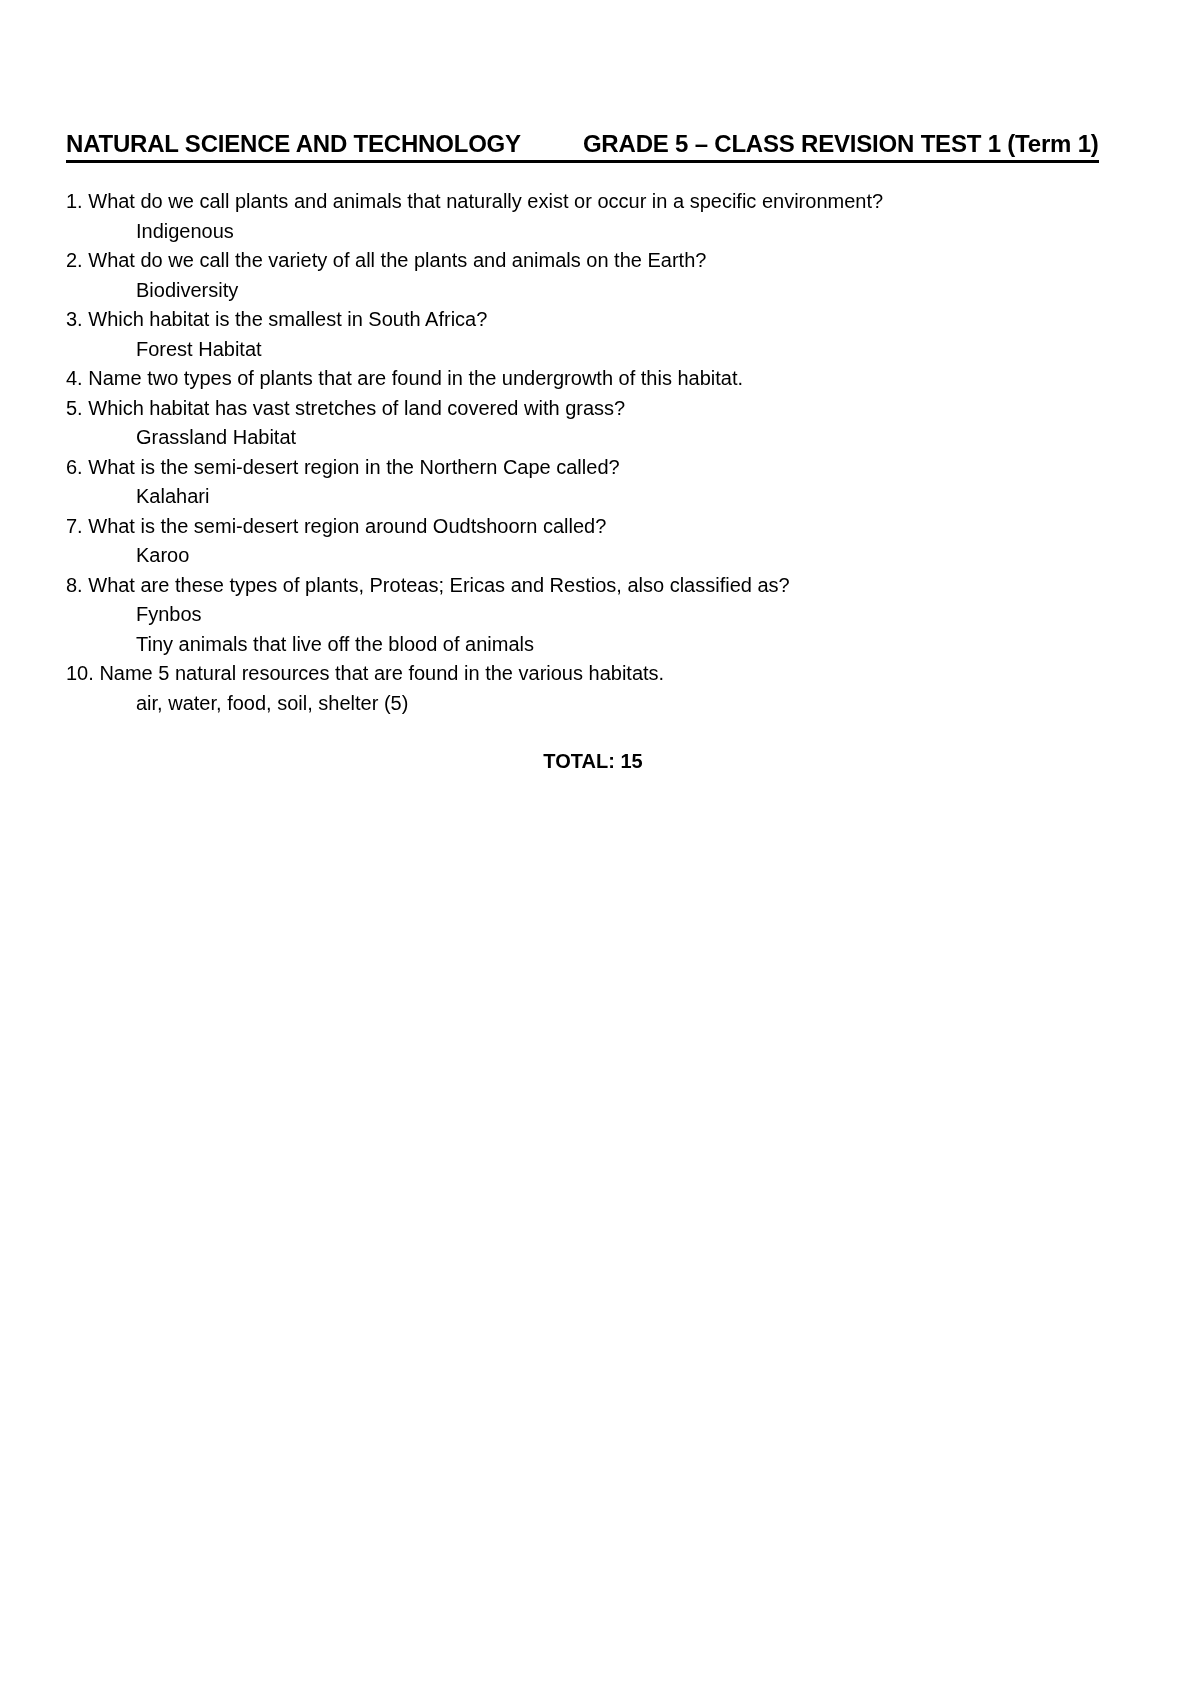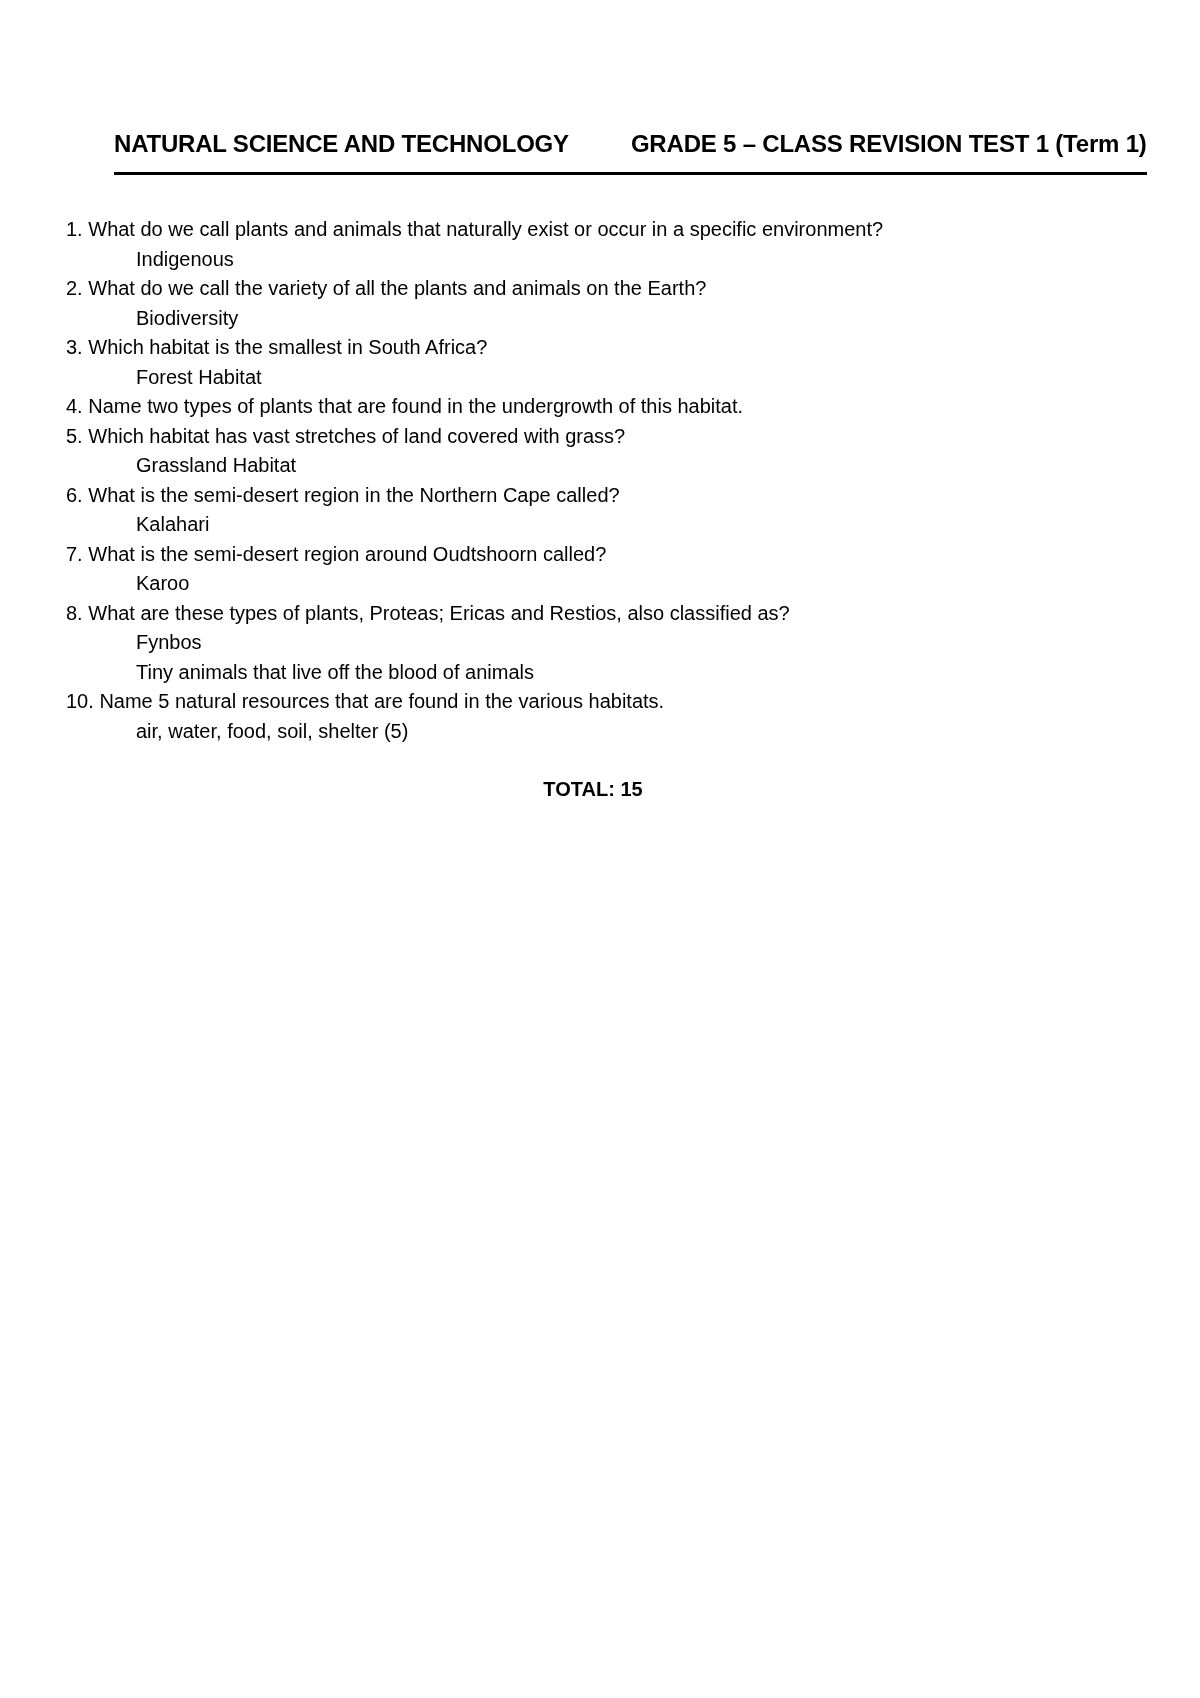--- a/index.html
+++ b/index.html
@@ -17,30 +17,29 @@
     font-family: "Liberation Sans", sans-serif;
     color: #000000;
     overflow: hidden;
   }
   .doc-title {
     display: inline-block;
     font-size: 24px;
     font-weight: 700;
     letter-spacing: -0.2px;
     border-bottom: 3px solid #000000;
-    padding-bottom: 14px;
+    padding-bottom: 2px;
     white-space: nowrap;
-    margin-left: 48px;
   }
   .title-gap {
     display: inline-block;
     width: 62px;
   }
   .qa-list {
-    margin-top: 40px;
+    margin-top: 24px;
     font-size: 20px;
     line-height: 29.5px;
   }
   .q-line {
     font-weight: 400;
     white-space: nowrap;
   }
   .a-line {
     font-weight: 400;
     padding-left: 70px;

